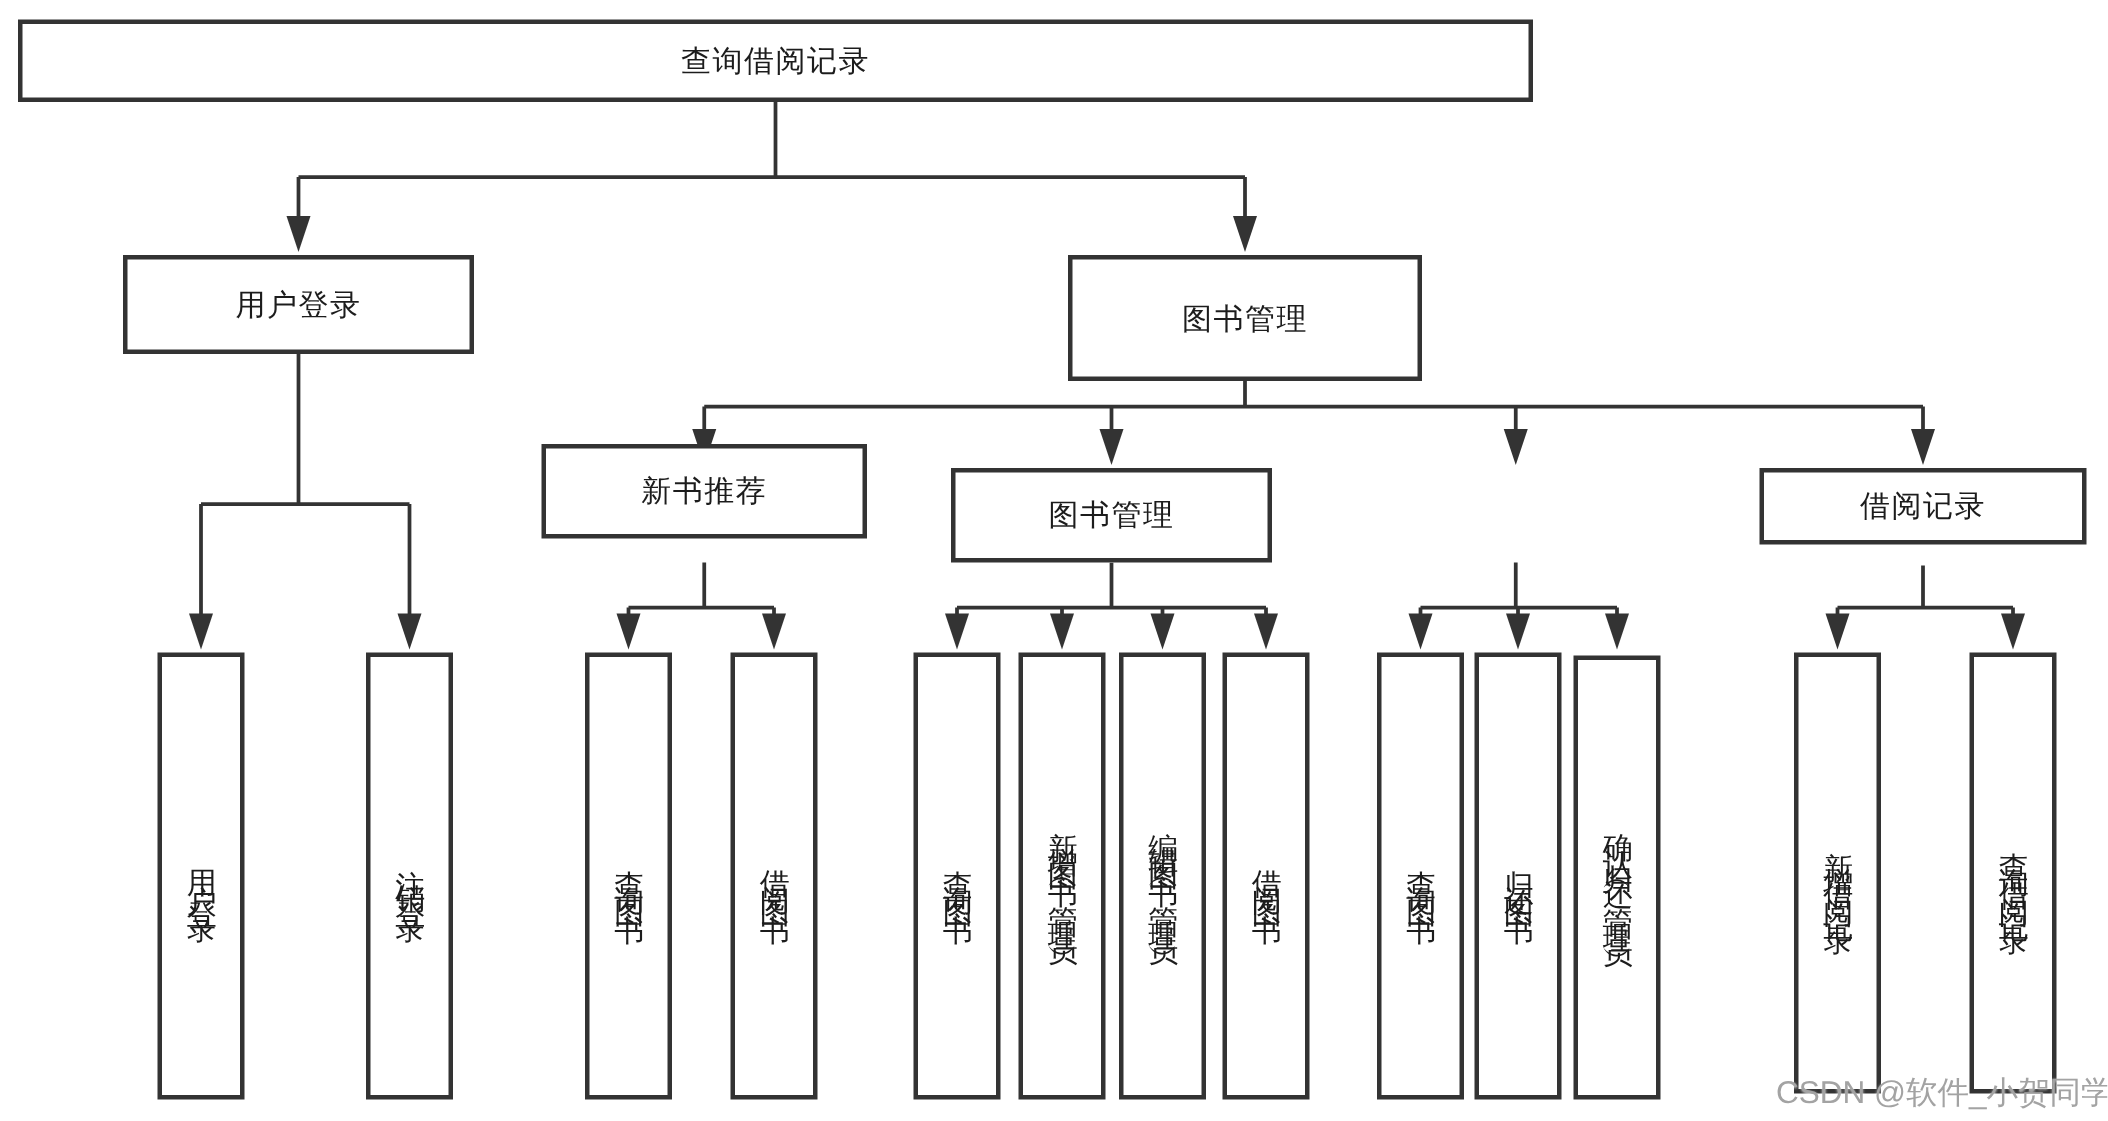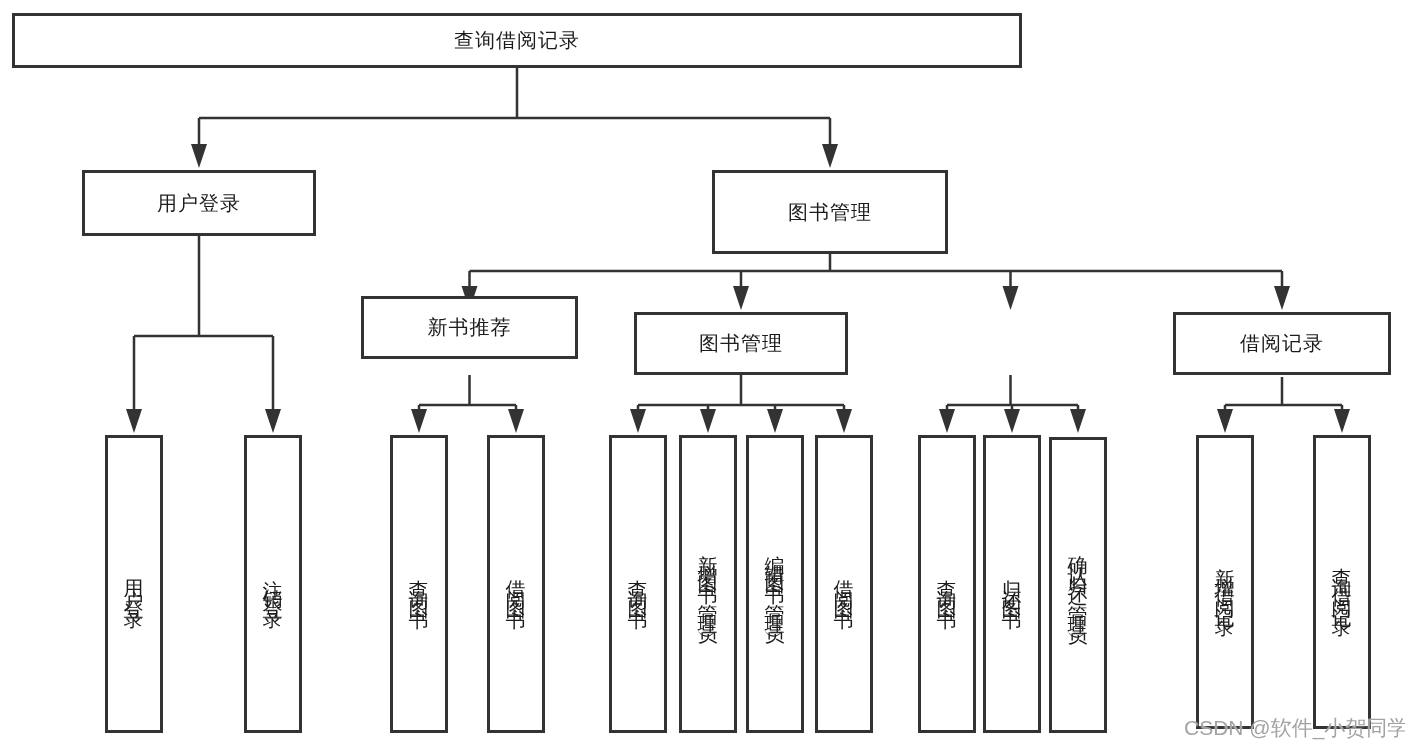--- a/index.html
+++ b/index.html
@@ -97,21 +97,21 @@
     </g>
   </svg>
 
   <div class="box hbox" style="left:12px;top:13px;width:1010px;height:55px;">查询借阅记录</div>
 
   <div class="box hbox" style="left:82px;top:170px;width:234px;height:66px;">用户登录</div>
   <div class="box hbox" style="left:712px;top:170px;width:236px;height:84px;">图书管理</div>
 
   <div class="box hbox" style="left:361px;top:296px;width:217px;height:63px;">新书推荐</div>
   <div class="box hbox" style="left:634px;top:312px;width:214px;height:63px;">图书管理</div>
-  <div class="box hbox" style="left:1173px;top:312px;width:218px;height:63px;">借阅记录</div>
+  <div class="box hbox" style="left:1173px;top:312px;width:218px;height:51px;">借阅记录</div>
 
   <div class="box vbox" style="left:105px;top:435px;width:58px;height:298px;">用户登录</div>
   <div class="box vbox" style="left:244px;top:435px;width:58px;height:298px;">注销登录</div>
 
   <div class="box vbox" style="left:390px;top:435px;width:58px;height:298px;">查询图书</div>
   <div class="box vbox" style="left:487px;top:435px;width:58px;height:298px;">借阅图书</div>
 
   <div class="box vbox" style="left:609px;top:435px;width:58px;height:298px;">查询图书</div>
   <div class="box vbox" style="left:679px;top:435px;width:58px;height:298px;">新增图书（管理员）</div>
   <div class="box vbox" style="left:746px;top:435px;width:58px;height:298px;">编辑图书（管理员）</div>

